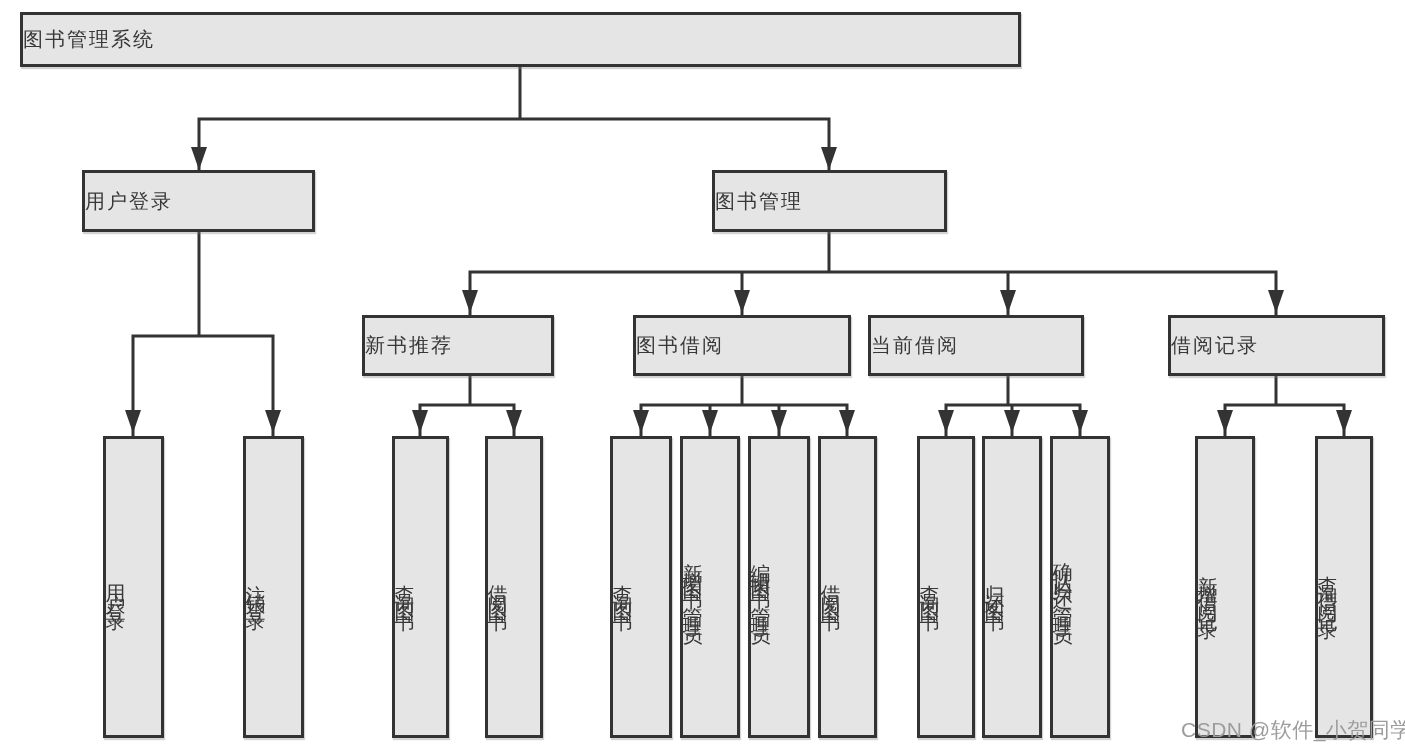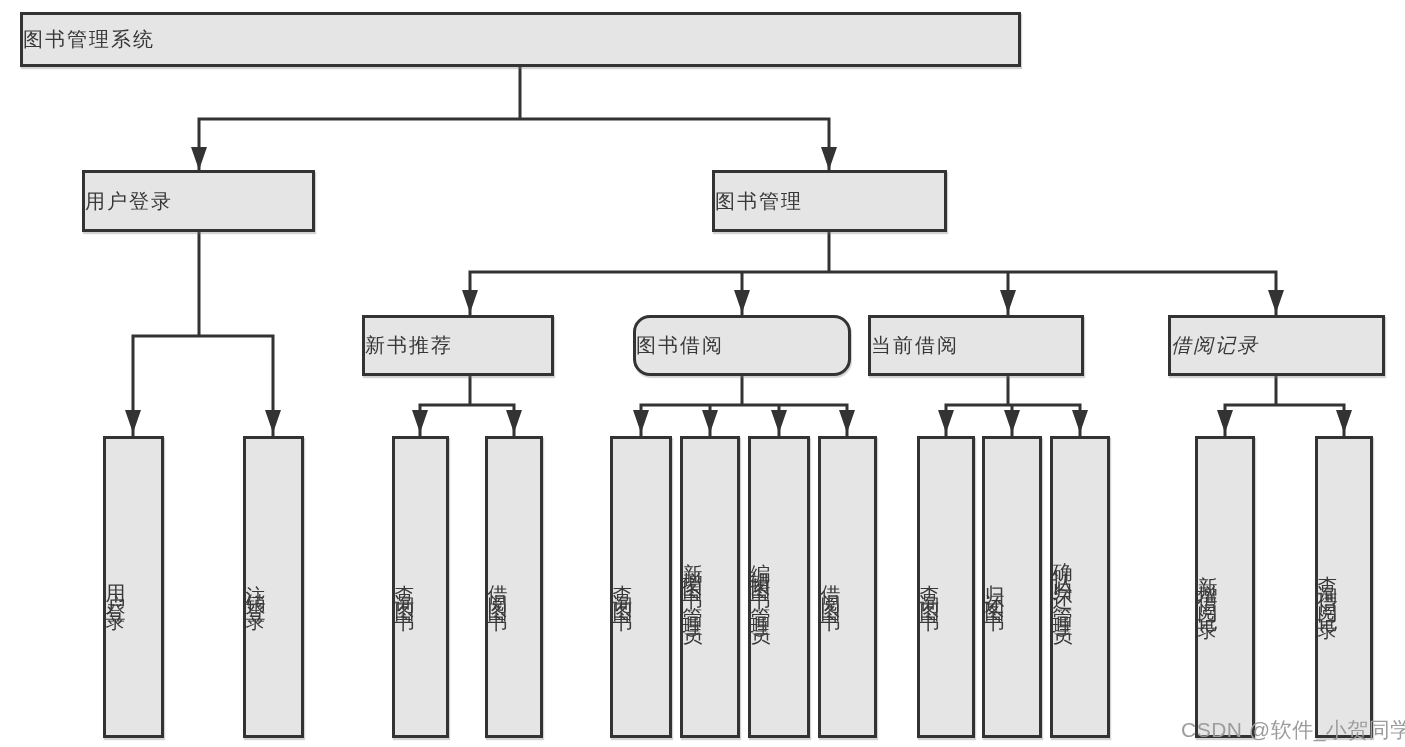--- a/index.html
+++ b/index.html
@@ -119,27 +119,27 @@
   <div class="node h" style="left:82px; top:170px; width:233px; height:62px;">
     <span class="lbl">用户登录</span>
   </div>
   <div class="node h" style="left:712px; top:170px; width:235px; height:62px;">
     <span class="lbl">图书管理</span>
   </div>
 
   <div class="node h" style="left:362px; top:315px; width:192px; height:61px;">
     <span class="lbl">新书推荐</span>
   </div>
-  <div class="node h" style="left:633px; top:315px; width:218px; height:61px;border-radius:17px;">
+  <div class="node h" style="left:633px; top:315px; width:218px; height:61px;">
     <span class="lbl">图书借阅</span>
   </div>
   <div class="node h" style="left:868px; top:315px; width:216px; height:61px;">
     <span class="lbl">当前借阅</span>
   </div>
-  <div class="node h" style="left:1168px; top:315px; width:217px; height:61px;font-style:italic;">
+  <div class="node h" style="left:1168px; top:315px; width:217px; height:61px;">
     <span class="lbl">借阅记录</span>
   </div>
 
   <div class="node v" style="left:103px; top:436px; width:61px; height:302px;">
     <span class="lbl">用户登录</span>
   </div>
   <div class="node v" style="left:243px; top:436px; width:61px; height:302px;">
     <span class="lbl">注销登录</span>
   </div>
 

